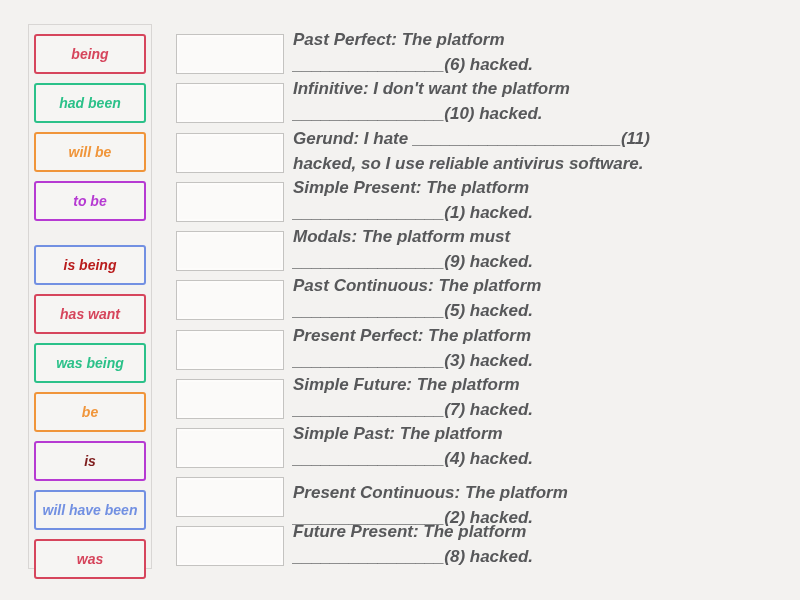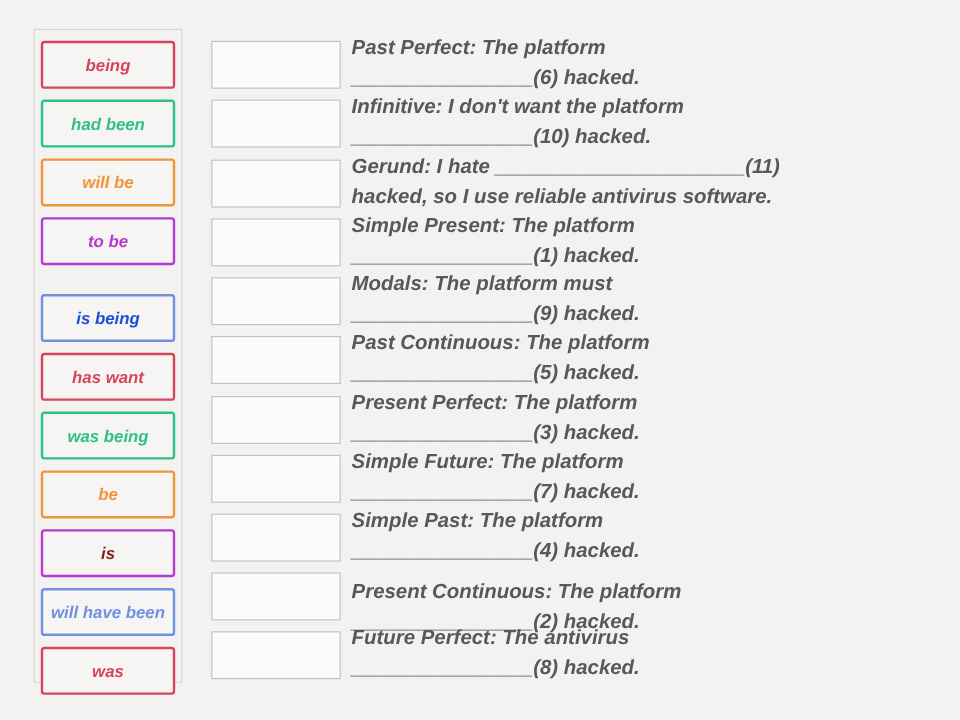--- a/index.html
+++ b/index.html
@@ -54,21 +54,21 @@
       </div>
     <div class="tile" style="border-color: rgb(43, 193, 137); color: rgb(43, 193, 137);">
         <span class="tile-label">had been</span>
       </div>
     <div class="tile" style="border-color: rgb(240, 149, 58); color: rgb(240, 149, 58);">
         <span class="tile-label">will be</span>
       </div>
     <div class="tile" style="border-color: rgb(182, 58, 210); color: rgb(182, 58, 210);">
         <span class="tile-label">to be</span>
       </div>
-    <div class="tile" style="border-color: rgb(114, 144, 226); color: #1d4ed8; margin-top: 24px;">
+    <div class="tile" style="border-color: rgb(114, 144, 226); color: #b91c1c; margin-top: 24px;">
         <span class="tile-label">is being</span>
       </div>
     <div class="tile" style="border-color: rgb(214, 69, 92); color: rgb(214, 69, 92);">
         <span class="tile-label">has want</span>
       </div>
     <div class="tile" style="border-color: rgb(43, 193, 137); color: rgb(43, 193, 137);">
         <span class="tile-label">was being</span>
       </div>
     <div class="tile" style="border-color: rgb(240, 149, 58); color: rgb(240, 149, 58); text-align: right;">
         <span class="tile-label">be</span>
@@ -99,15 +99,15 @@
   <div class="qtext" style="top:28px"><span>Past Perfect: The platform</span><br><span>________________(6) hacked.</span></div>
   <div class="qtext" style="top:77px"><span>Infinitive: I don't want the platform</span><br><span>________________(10) hacked.</span></div>
   <div class="qtext" style="top:127px"><span>Gerund: I hate ______________________(11)</span><br><span>hacked, so I use reliable antivirus software.</span></div>
   <div class="qtext" style="top:176px"><span>Simple Present: The platform</span><br><span>________________(1) hacked.</span></div>
   <div class="qtext" style="top:225px"><span>Modals: The platform must</span><br><span>________________(9) hacked.</span></div>
   <div class="qtext" style="top:274px"><span>Past Continuous: The platform</span><br><span>________________(5) hacked.</span></div>
   <div class="qtext" style="top:324px"><span>Present Perfect: The platform</span><br><span>________________(3) hacked.</span></div>
   <div class="qtext" style="top:373px"><span>Simple Future: The platform</span><br><span>________________(7) hacked.</span></div>
   <div class="qtext" style="top:422px"><span>Simple Past: The platform</span><br><span>________________(4) hacked.</span></div>
   <div class="qtext" style="top:481px"><span>Present Continuous: The platform</span><br><span>________________(2) hacked.</span></div>
-  <div class="qtext" style="top:520px"><span>Future Perfect: The antivirus</span><br><span>________________(8) hacked.</span></div>
+  <div class="qtext" style="top:520px"><span>Future Present: The platform</span><br><span>________________(8) hacked.</span></div>
 
 </div>
 
 </body></html>

